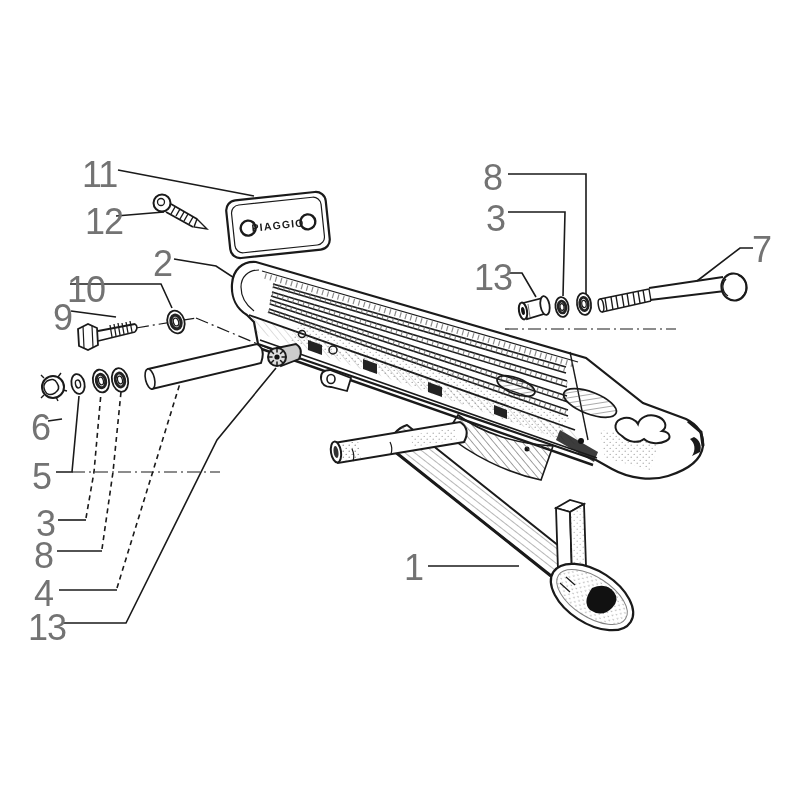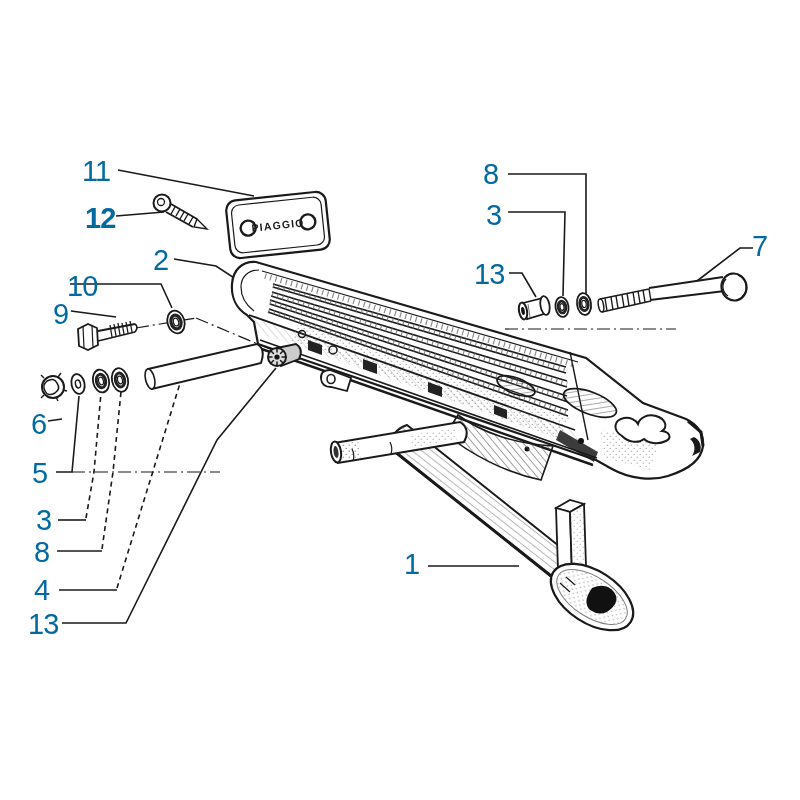--- a/index.html
+++ b/index.html
@@ -1,19 +1,19 @@
 <!DOCTYPE html>
 <html><head>
 <meta charset="utf-8">
 <style>
   html,body{margin:0;padding:0;background:#fff;}
   .stage{position:relative;width:800px;height:800px;background:#fff;overflow:hidden;
          font-family:"Liberation Sans",sans-serif;}
   .stage svg{position:absolute;left:0;top:0;}
-  .plabel{position:absolute;font-size:29px;line-height:1;color:#0369a1;
+  .plabel{position:absolute;font-size:36px;line-height:1;color:#737373;
           font-family:"Liberation Sans",sans-serif;letter-spacing:-1px;}
 </style>
 <title>Piaggio luggage rack exploded parts diagram</title></head>
 <body>
 
 <div class="stage">
 <svg width="800" height="800" viewBox="0 0 800 800">
   <defs>
     <pattern id="hatchO" patternUnits="userSpaceOnUse" width="5" height="5" patternTransform="rotate(60)">
       <line x1="0" y1="0" x2="0" y2="5" stroke="#555" stroke-width="1"></line>
@@ -236,21 +236,21 @@
     <path d="M 600,299 L 649,289 M 602,312 L 651,301" stroke-width="1.6"></path>
     <path d="M 600,299 L 602,312 M 605,298 L 607,311 M 611,297 L 613,310 M 616,296 L 618,308 M 622,295 L 624,307 M 627,293 L 629,306 M 633,292 L 635,305 M 638,291 L 640,303 M 643,290 L 645,302 M 649,289 L 651,301" stroke-width="1.4"></path>
     <ellipse cx="601" cy="305.5" rx="2.6" ry="6.5" transform="rotate(-10 601 305.5)" stroke-width="1.5" fill="#ffffff"></ellipse>
     <ellipse cx="734" cy="287" rx="12.5" ry="13.5" transform="rotate(-10 734 287)" fill="#ffffff" stroke-width="2.2"></ellipse>
     <path d="M 726,279 a 11,11 0 0 0 2,17 M 738,275 a 13,13 0 0 1 4,22" stroke-width="1.4"></path>
   </g>
 </svg>
 
 <div style="position:absolute;left:0;top:0;width:800px;height:800px;">
       <div class="plabel" style="left: 82px; top: 157px;">11</div>
-      <div class="plabel" style="left: 85px; top: 204px; font-weight: bold;">12</div>
+      <div class="plabel" style="left: 85px; top: 204px;">12</div>
       <div class="plabel" style="left: 153px; top: 246px;">2</div>
       <div class="plabel" style="left: 39px; top: 272px; margin-left: 28px;">10</div>
       <div class="plabel" style="left: 53px; top: 300px;">9</div>
       <div class="plabel" style="left: 31px; top: 410px;">6</div>
       <div class="plabel" style="left: 32px; top: 459px;">5</div>
       <div class="plabel" style="left: 36px; top: 506px;">3</div>
       <div class="plabel" style="left: 34px; top: 538px;">8</div>
       <div class="plabel" style="left: 34px; top: 576px;">4</div>
       <div class="plabel" style="left: 28px; top: 610px;">13</div>
       <div class="plabel" style="left: 483px; top: 160px;">8</div>

